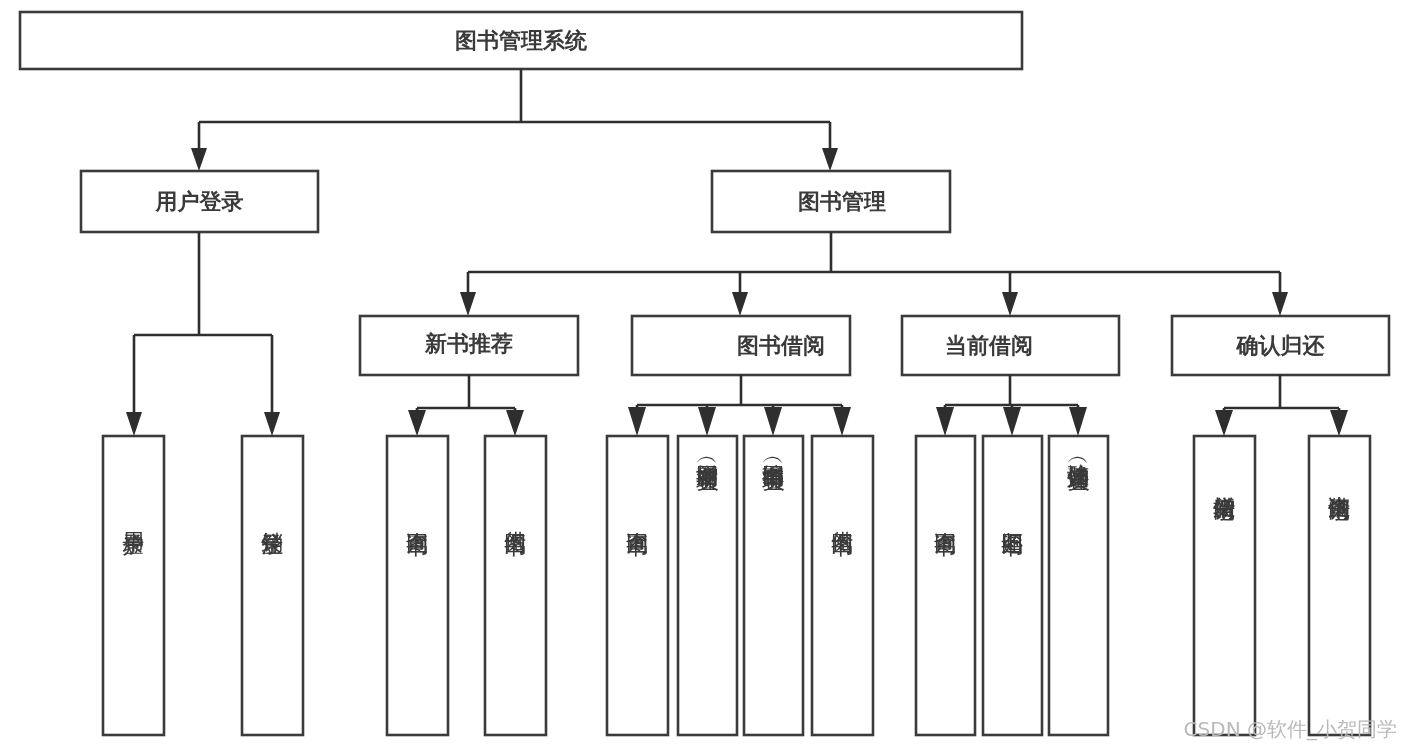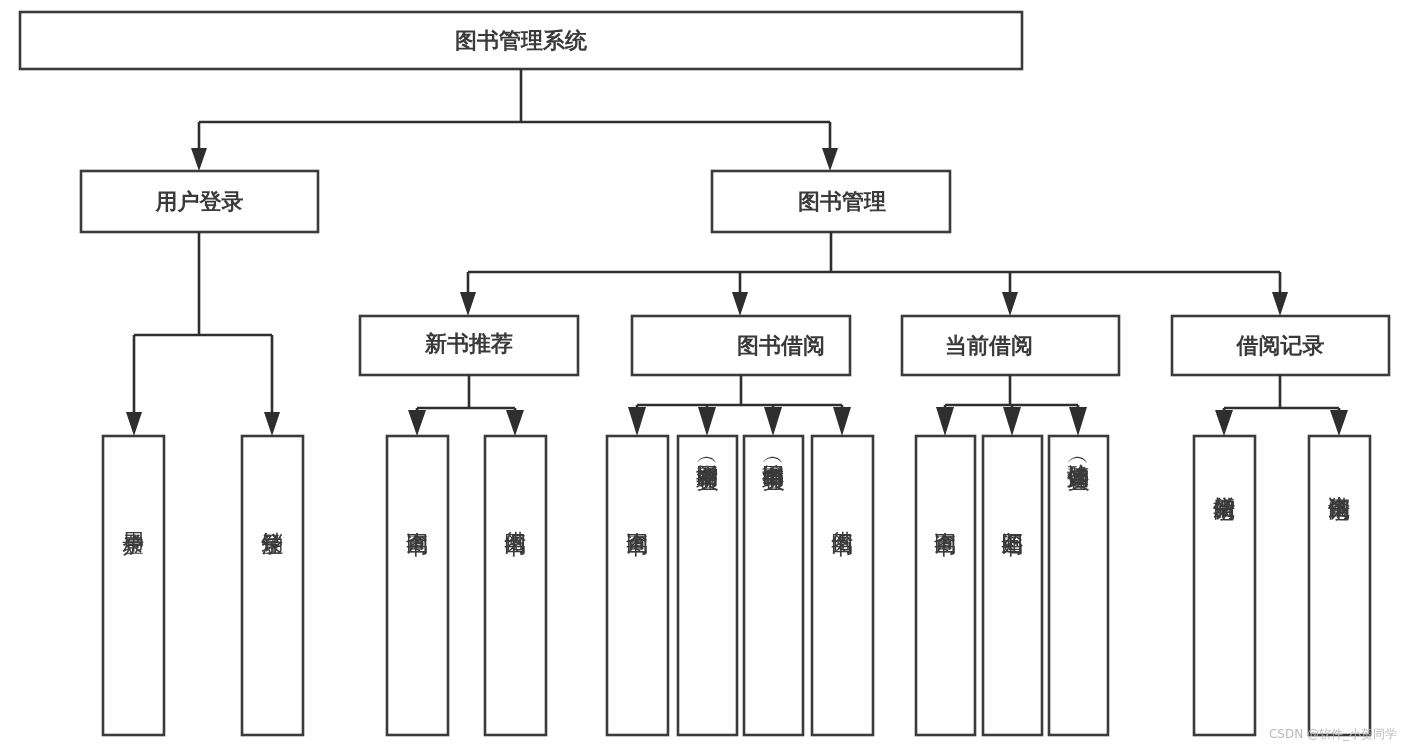--- a/index.html
+++ b/index.html
@@ -70,21 +70,21 @@
     font-family: "DejaVu Sans", "Liberation Sans", sans-serif;
     font-size: 22px;
     color: #3a3a3a;
     white-space: nowrap;
   }
   #watermark {
     position: absolute;
     right: 8px;
     bottom: 4px;
     font-family: "DejaVu Sans", "Liberation Sans", sans-serif;
-    font-size: 12px;
+    font-size: 20px;
     color: #b9b9b9;
     white-space: nowrap;
     pointer-events: none;
   }
 </style>
 </head>
 <body>
 
 <div id="diagram-root">
 
@@ -211,21 +211,21 @@
 
   <div class="htext-wrap" style="left:632px; top:316px; width:218px; height:59px;margin-left:40px;">
     <span class="htext">图书借阅</span>
   </div>
 
   <div class="htext-wrap" style="left:902px; top:316px; width:174px; height:59px;">
     <span class="htext">当前借阅</span>
   </div>
 
   <div class="htext-wrap" style="left:1172px; top:316px; width:217px; height:59px;">
-    <span class="htext">借阅记录</span>
+    <span class="htext">确认归还</span>
   </div>
 
   <div class="vtext-wrap" style="left:103px; top:436px; width:61px; height:299px; padding-top:78px;">
     <span class="vtext">用户登录</span>
   </div>
 
   <div class="vtext-wrap" style="left:242px; top:436px; width:61px; height:299px; padding-top:78px;">
     <span class="vtext">注销登录</span>
   </div>
 

